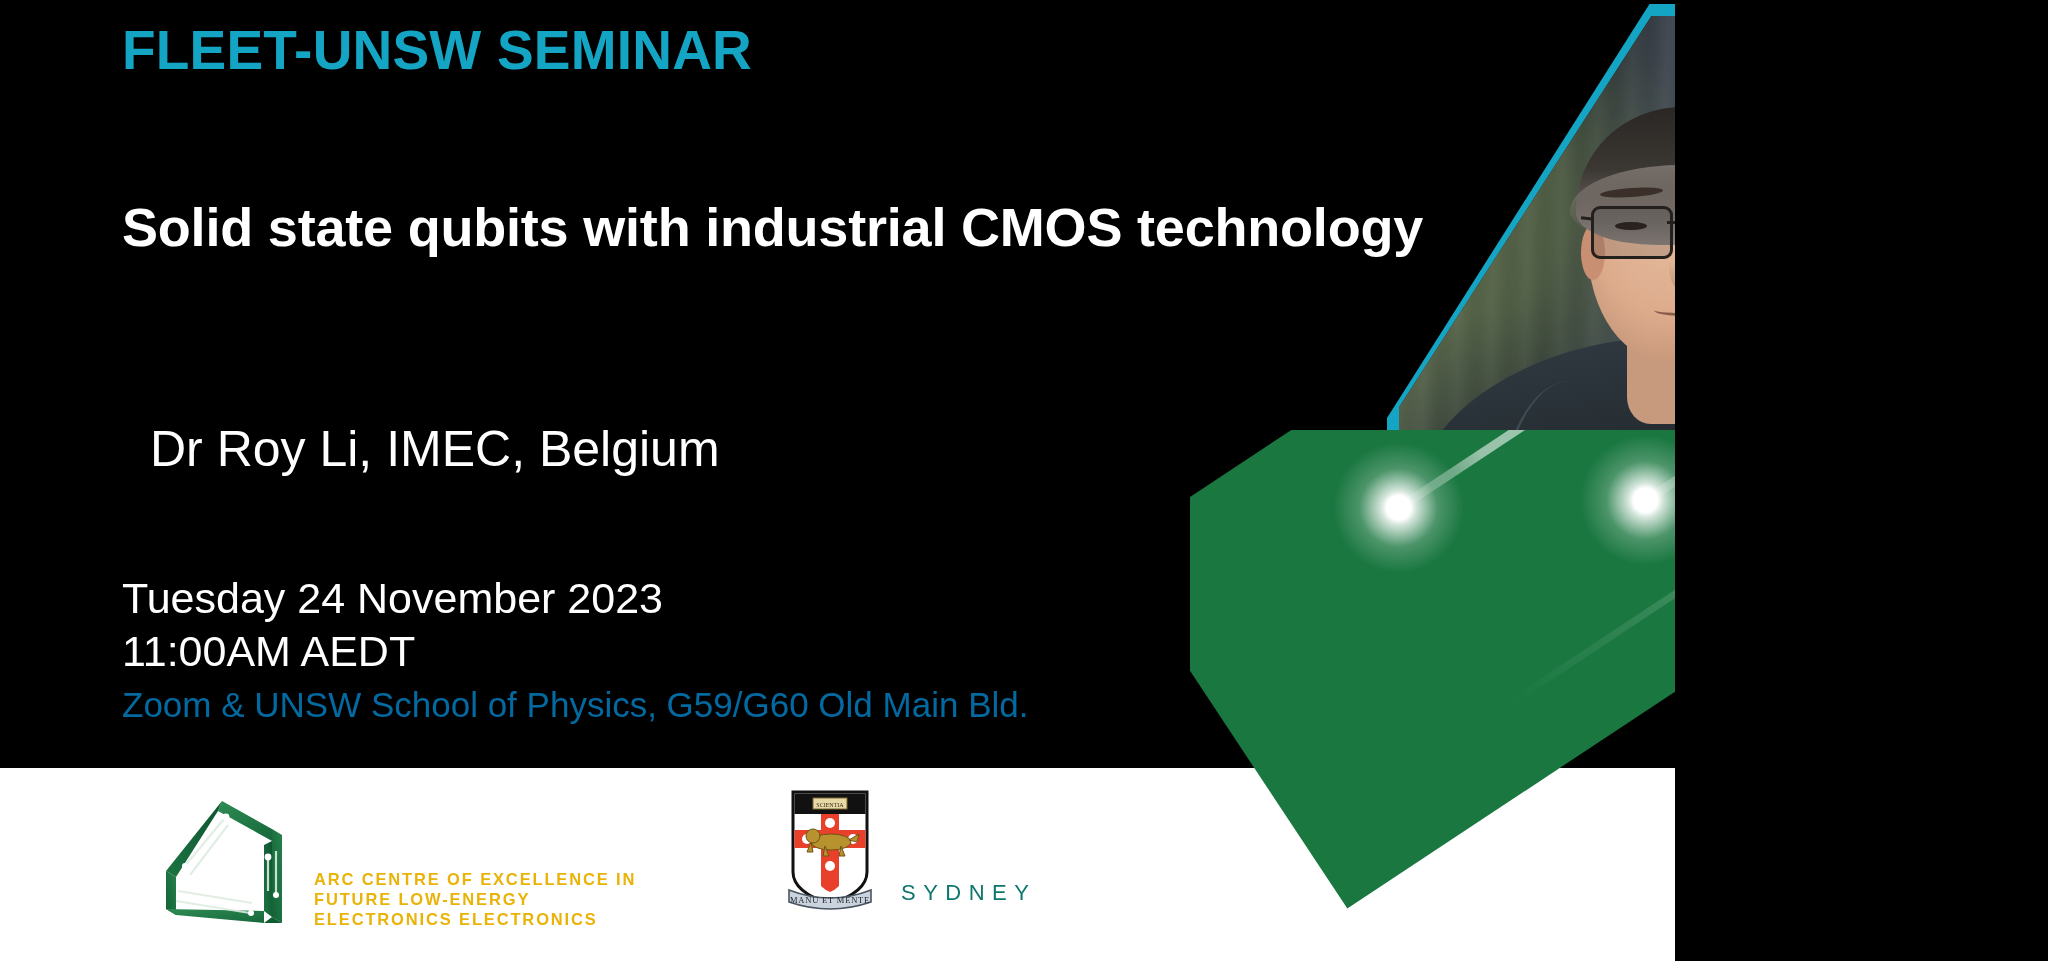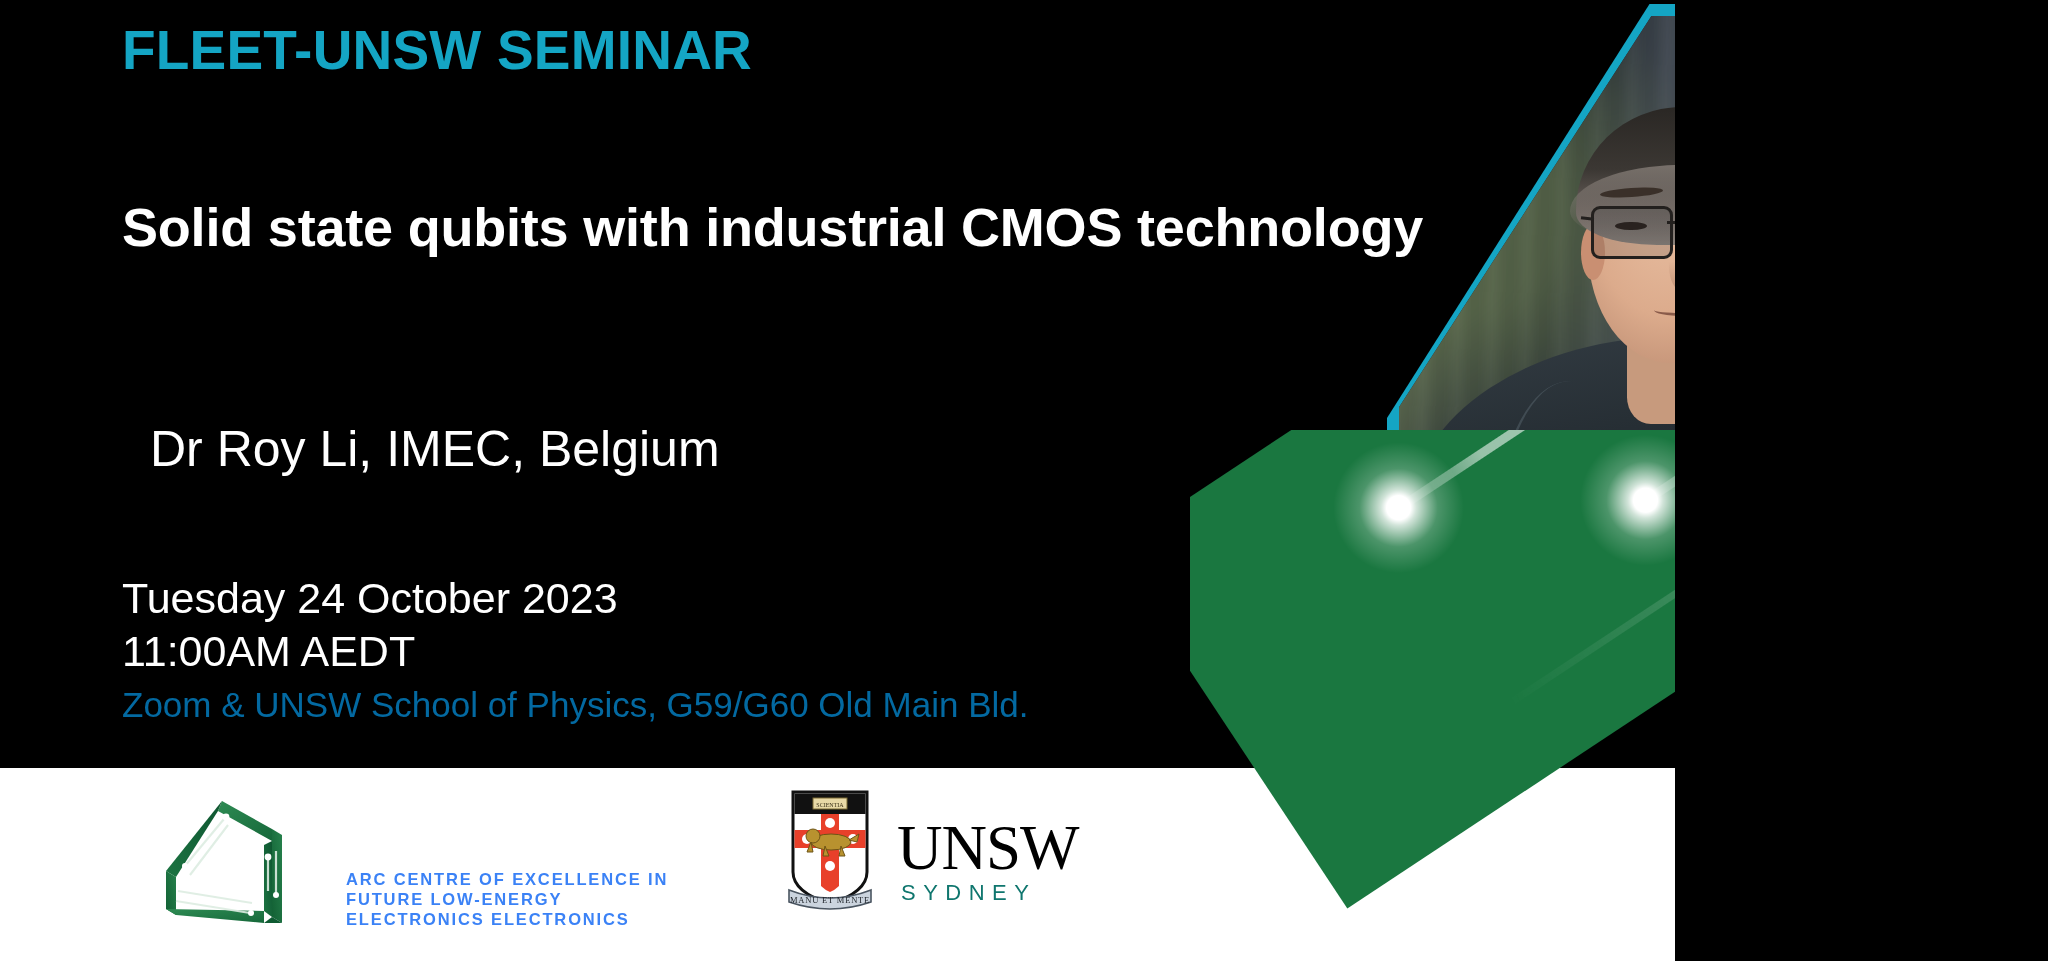--- a/index.html
+++ b/index.html
@@ -394,23 +394,22 @@
     white-space: nowrap;
   }
   .fleet-tag {
     position: absolute;
     left: 154px;
     top: 74px;
     font-size: 16.5px;
     font-weight: 700;
     letter-spacing: 1.85px;
     line-height: 20px;
-    color: #3b82f6;
-    white-space: nowrap;
-    margin-left: 32px;
+    color: #eab308;
+    white-space: nowrap;
   }
 
   
   .unsw-logo {
     position: absolute;
     left: 787px;
     top: 786px;
     width: 300px;
     height: 140px;
   }
@@ -449,21 +448,21 @@
   <div class="top-band"></div>
   <div class="bottom-band"></div>
 
   <div class="text-col">
     <div class="kicker">FLEET-UNSW SEMINAR</div>
 
     <div class="talk-title">Solid state qubits with industrial CMOS technology</div>
 
     <div class="speaker">Dr Roy Li, IMEC, Belgium</div>
 
-    <div class="date-line">Tuesday 24 October 2023</div>
+    <div class="date-line">Tuesday 24 November 2023</div>
 
     <div class="time-line">11:00AM AEDT</div>
 
     <div class="venue-line">Zoom &amp; UNSW School of Physics, G59/G60 Old Main Bld.</div>
   </div>
 
   <div class="photo-wrap">
     <div class="photo-frame"></div>
     <div class="photo-inner">
       <div class="photo-bg"></div>
@@ -590,17 +589,16 @@
           <path d="M24 56 L20 66 L26 66 Z"></path>
           <path d="M38 60 L36 70 L42 70 Z"></path>
           <path d="M54 60 L52 70 L58 70 Z"></path>
           <path d="M62 54 L72 48 L70 56 Z"></path>
         </g>
 
         <path d="M2 104 Q43 120 84 104 L84 116 Q43 130 2 116 Z" fill="#CBD4DE" stroke="#4a5561" stroke-width="1.6"></path>
         <text x="43" y="117" font-family="'Liberation Serif',serif" font-size="8.5" text-anchor="middle" fill="#20252b" letter-spacing="0.8">MANU ET MENTE</text>
       </svg>
     </div>
-    <div class="unsw-word">UNSW</div>
     <div class="unsw-sub">SYDNEY</div>
   </div>
 
 </div>
 
 </body></html>

